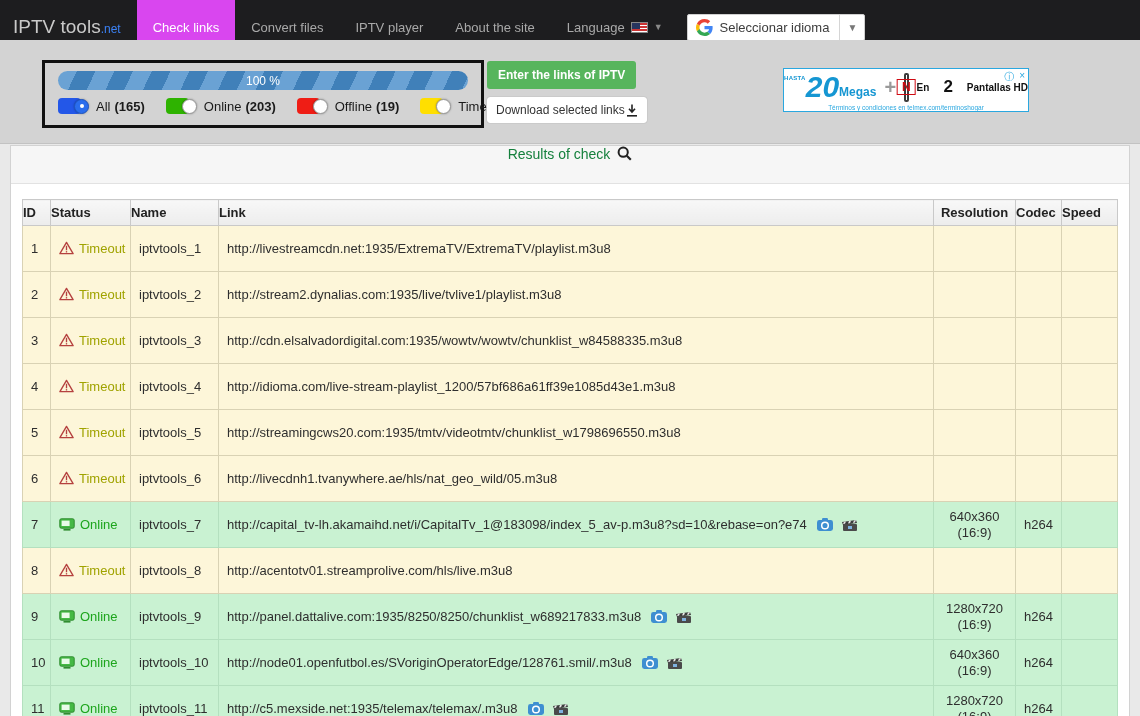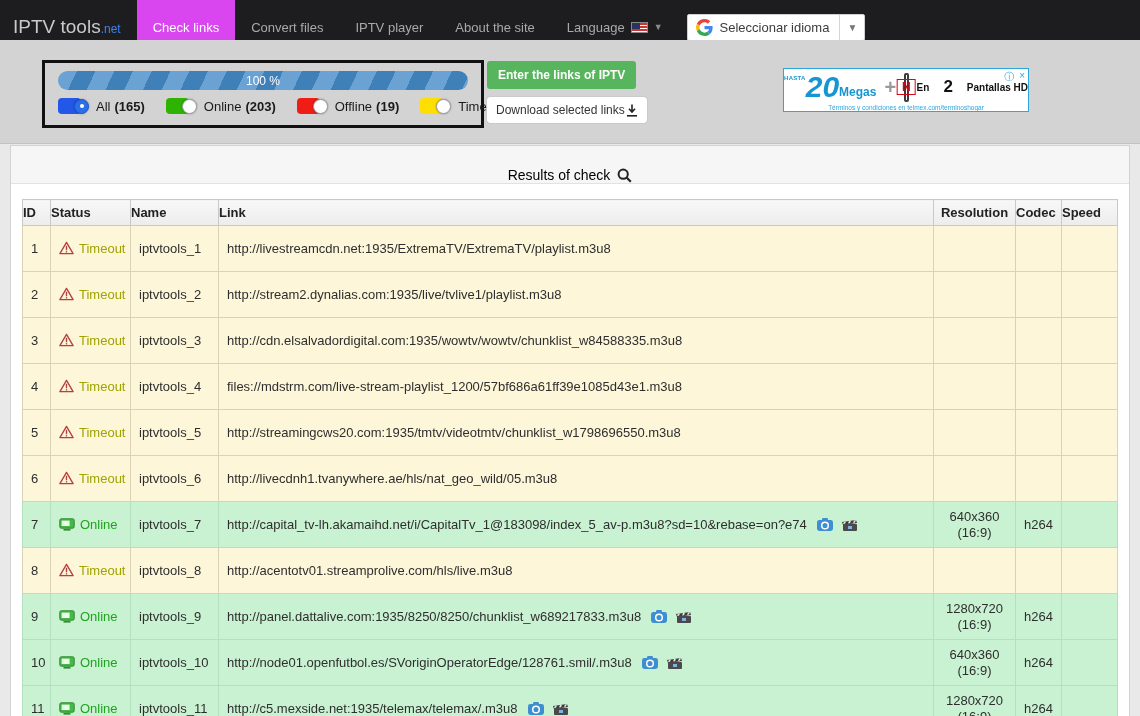--- a/index.html
+++ b/index.html
@@ -55,21 +55,21 @@
   .ad-tv .nbox { position:absolute; left:50%; top:50%; transform:translate(-50%,-50%);
     border:1.5px solid #cf0a12; color:#cf0a12; font-weight:bold; font-size:12px; line-height:14px; padding:0 4px; }
   .ad-right { font-size:10px; font-weight:bold; color:#111; display:flex; align-items:center; gap:14px; white-space:nowrap; }
   .ad-right .two { font-size:17px; }
   .ad-corner { position:absolute; top:1px; right:3px; display:flex; gap:5px; color:#2aa7df; font-size:10px; }
   .ad-corner span { cursor:pointer; }
   .ad-terms { position:absolute; bottom:0; left:0; width:100%; text-align:center; font-size:6.5px; color:#2aa7df; }
   
   .panel { position:absolute; left:10px; right:10px; top:145px; bottom:-2px; background:#fff; border:1px solid #d2d2d2; }
   .results-header { height:38px; background:#f6f6f6; border-bottom:1px solid #e2e2e2; display:flex;
-    align-items:flex-end; justify-content:center; gap:7px; font-size:14px; color:#000000; }
+    align-items:flex-start; justify-content:center; gap:7px; font-size:14px; color:#15803d; }
   .table-wrap { padding:15px 11px 0; }
   table { width:100%; border-collapse:collapse; font-size:13px; color:#2e2e2e; table-layout:fixed; }
   th { background:linear-gradient(#f8f8f8,#ececec); border:1px solid #c9c9c9; text-align:left; padding:5px 0;
     font-size:13px; color:#222; }
   td { border:1px solid #d9d2b4; padding:5px 8px; height:46px; overflow:hidden; }
   tr.row-timeout td { background:#fdf6d9; }
   tr.row-online td { background:#c9f2d2; border-color:#b4e0bf; }
   .c-id { width:28px; } .c-status { width:80px; white-space:nowrap; } .c-name { width:88px; }
   .c-res { width:82px; text-align:center; } .c-codec { width:46px; } .c-speed { width:56px; }
   .status-txt { margin-left:5px; }
@@ -254,21 +254,21 @@
             <td class="c-speed"></td>
           </tr>
           <tr class="row-timeout st-Timeout">
             <td class="c-id">4</td>
             <td class="c-status icon-inline"><span><svg width="15" height="14" viewBox="0 0 20 18">
                   <path d="M10 1.5 L18.8 16.5 L1.2 16.5 Z" fill="none" stroke="#b5413f" stroke-width="1.8" stroke-linejoin="round"></path>
                   <rect x="9.1" y="6" width="1.8" height="6" fill="#b5413f"></rect>
                   <rect x="9.1" y="13.2" width="1.8" height="1.8" fill="#b5413f"></rect>
                 </svg></span><span class="status-txt">Timeout</span></td>
             <td class="c-name">iptvtools_4</td>
-            <td class="c-link"><span>files://mdstrm.com/live-stream-playlist_1200/57bf686a61ff39e1085d43e1.m3u8</span></td>
+            <td class="c-link"><span>http://idioma.com/live-stream-playlist_1200/57bf686a61ff39e1085d43e1.m3u8</span></td>
             <td class="c-res"></td>
             <td class="c-codec"></td>
             <td class="c-speed"></td>
           </tr>
           <tr class="row-timeout st-Timeout">
             <td class="c-id">5</td>
             <td class="c-status icon-inline"><span><svg width="15" height="14" viewBox="0 0 20 18">
                   <path d="M10 1.5 L18.8 16.5 L1.2 16.5 Z" fill="none" stroke="#b5413f" stroke-width="1.8" stroke-linejoin="round"></path>
                   <rect x="9.1" y="6" width="1.8" height="6" fill="#b5413f"></rect>
                   <rect x="9.1" y="13.2" width="1.8" height="1.8" fill="#b5413f"></rect>

